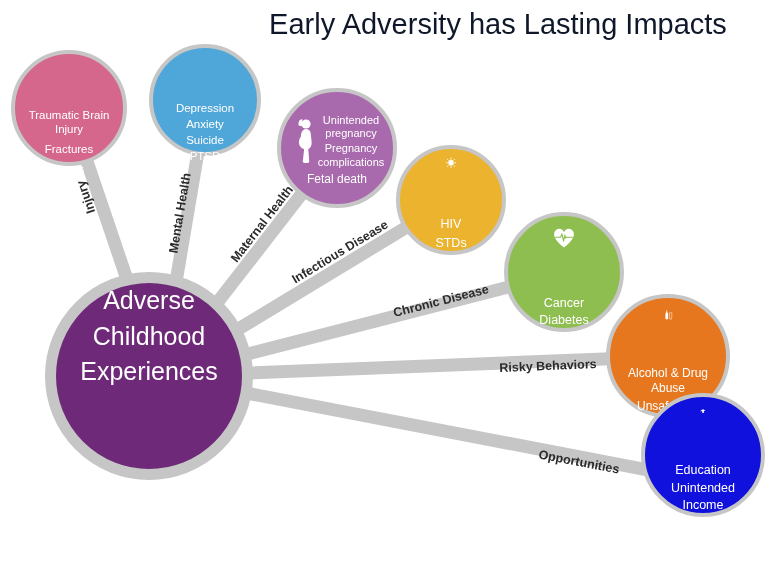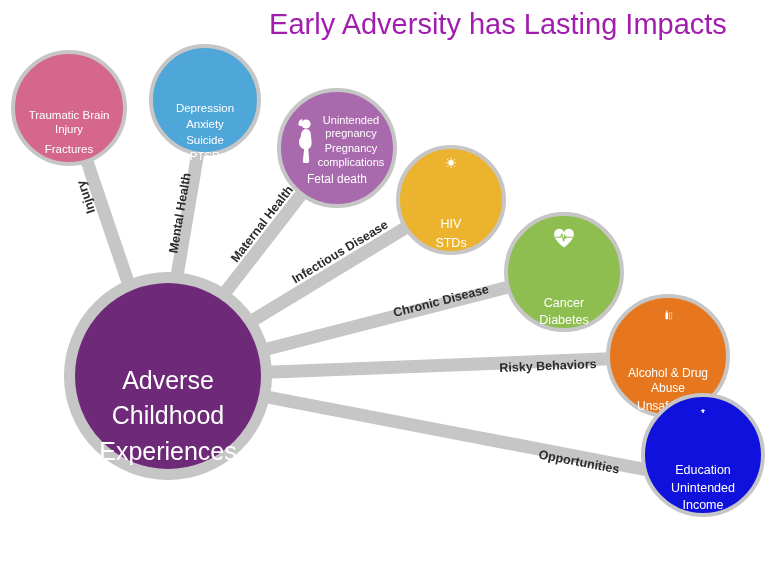--- a/index.html
+++ b/index.html
@@ -1,38 +1,38 @@
 <!DOCTYPE html>
 <html><head>
 <meta charset="utf-8">
 <style>
   * { box-sizing: border-box; margin: 0; padding: 0; }
   html,body { width:768px; height:563px; }
   body { font-family: "Liberation Sans", "DejaVu Sans", sans-serif; background:#ffffff; }
   #stage { position:relative; width:768px; height:563px; background:#ffffff; overflow:hidden; }
 
   .title { position:absolute; left:240px; top:8px; width:516px; text-align:center;
-           font-size:29px; color:#a21caf; font-weight:400; letter-spacing:0px; z-index:4; }
+           font-size:29px; color:#0f172a; font-weight:400; letter-spacing:0px; z-index:4; }
 
   .spoke { position:absolute; left:160px; top:376px; height:13px; margin-top:-6.5px;
            background:#c6c6c6; border-radius:7px; transform-origin:0 50%; z-index:1; }
 
   .spoke-label { position:absolute; z-index:2; font-size:12.5px; font-weight:700; color:#2b2b2b;
                  white-space:nowrap; }
 
   .node { position:absolute; border-radius:50%; border:4px solid #c6c6c6; color:#ffffff;
           display:flex; flex-direction:column; align-items:center; z-index:3; text-align:center;gap:46px; }
   .node .ntext { font-size:11.5px; line-height:1.22; }
   .gap6 { margin-top:6px; }
   .gap4 { margin-top:4px; }
   .gap2 { margin-top:2px; }
 
-  .hub { position:absolute; left:64px; top:272px; width:208px; height:208px; border-radius:50%;
+  .hub { position:absolute; left:45px; top:272px; width:208px; height:208px; border-radius:50%;
          background:#6e2a78; border:11px solid #c6c6c6; z-index:3;
-         display:flex; align-items:flex-end; justify-content:center; }
+         display:flex; align-items:flex-start; justify-content:center; }
   .hub-text { color:#ffffff; font-size:25px; line-height:1.42; text-align:center; font-weight:400; }
 
   
   .n-injury      { left:11px;  top:50px;  width:116px; height:116px; background:#d5678d; padding-top:8px; }
   .n-mental     { left:149px; top:44px;  width:112px; height:112px; background:#4fa6d8; padding-top:7px; }
   .n-maternal   { left:277px; top:88px;  width:120px; height:120px; background:#a869ad; padding-top:14px; }
   .n-infectious { left:396px; top:145px; width:110px; height:110px; background:#ecb32e; padding-top:8px; }
   .n-chronic    { left:504px; top:212px; width:120px; height:120px; background:#8ebe4f; padding-top:9px; }
   .n-risky      { left:606px; top:294px; width:124px; height:124px; background:#e6771e; padding-top:12px; }
   .n-opportunity{ left:641px; top:393px; width:124px; height:124px; background:#1111dd; padding-top:12px; }

